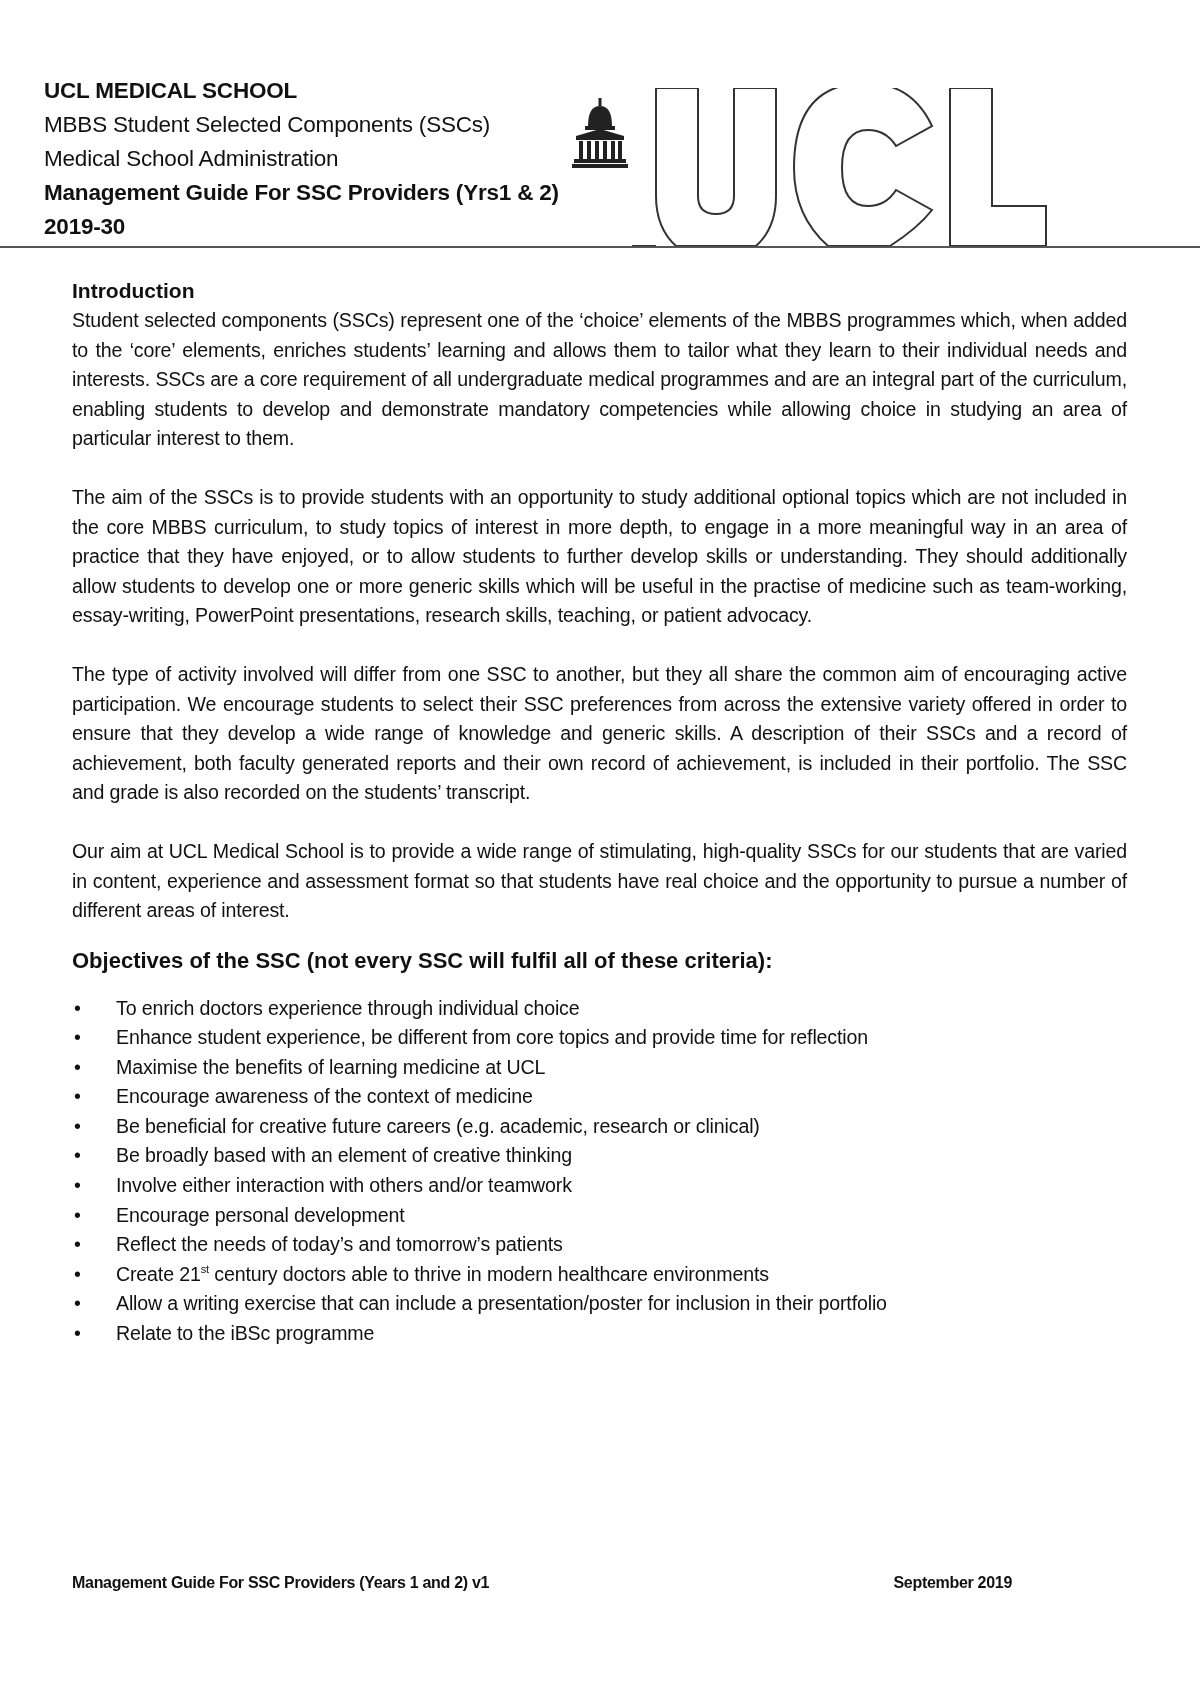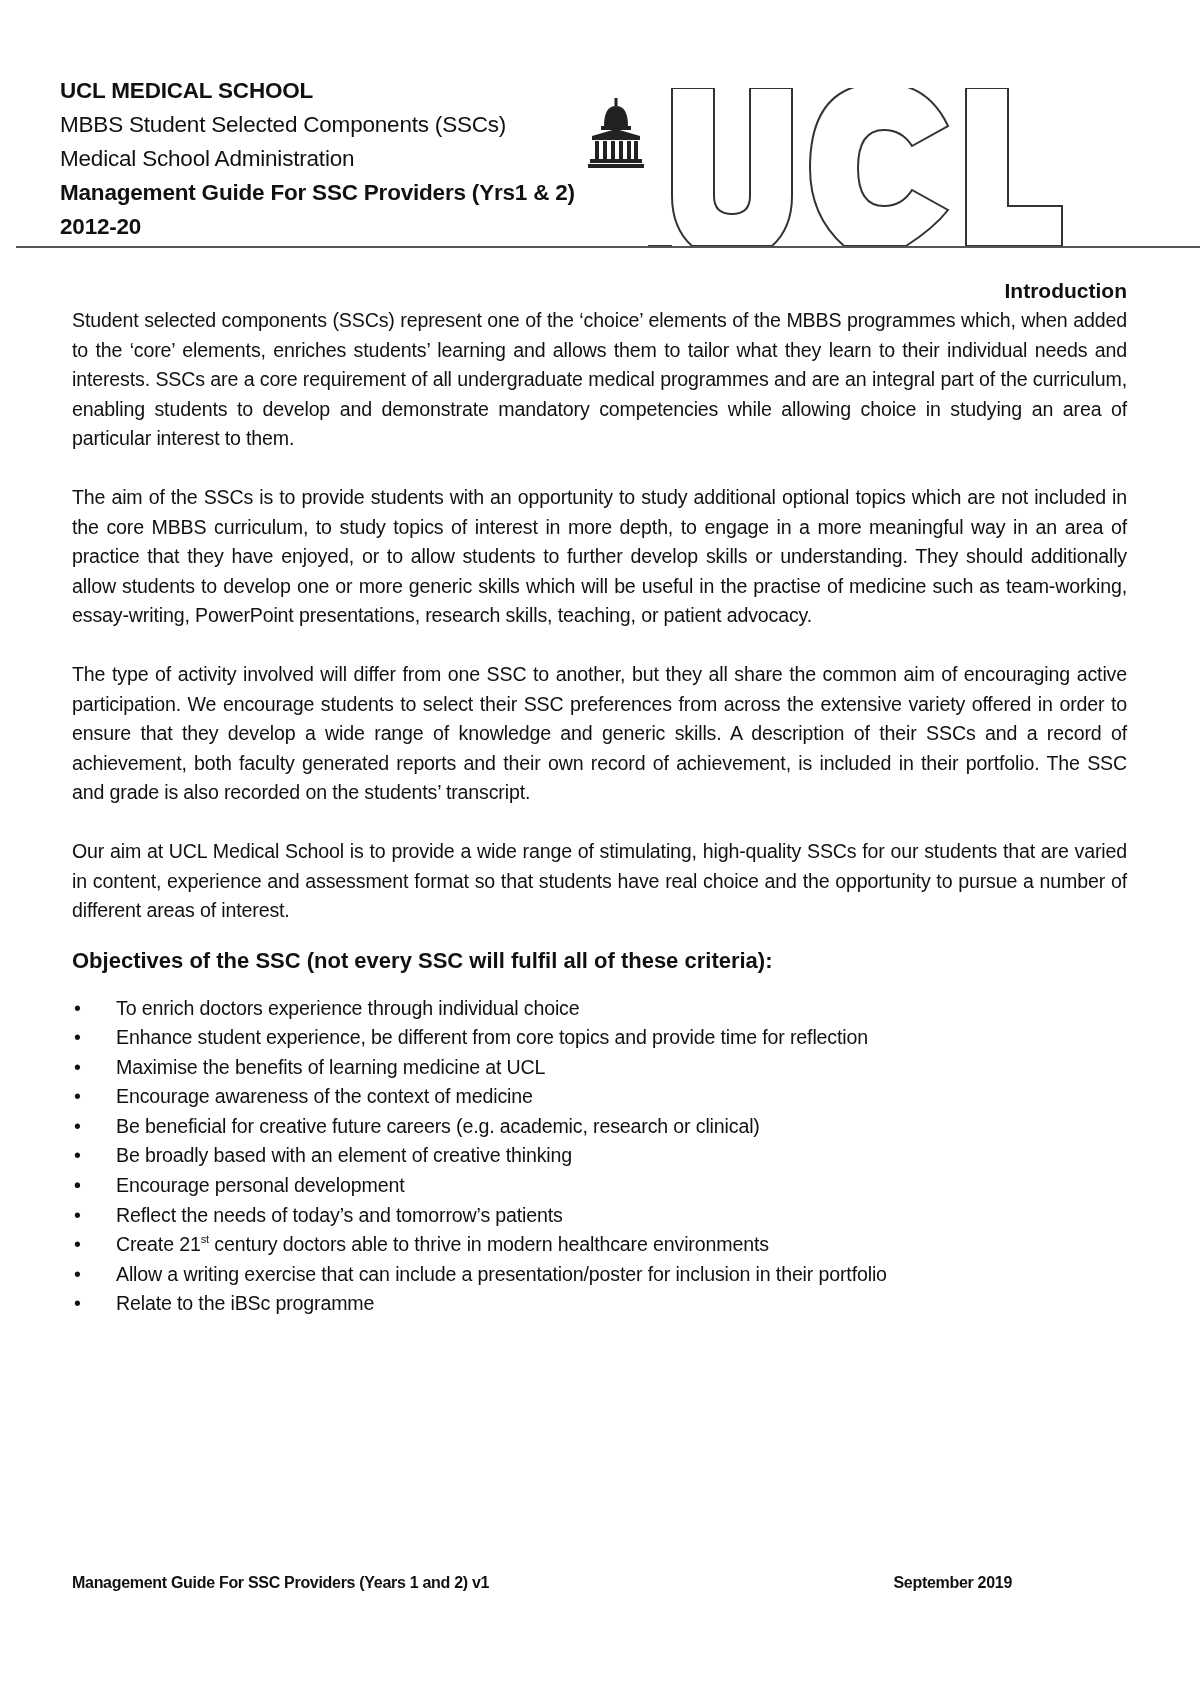--- a/index.html
+++ b/index.html
@@ -1,46 +1,46 @@
 <!DOCTYPE html>
 <html><head>
 <meta charset="utf-8">
 <style>
   html, body { margin:0; padding:0; background:#ffffff; }
   body { width:1200px; height:1698px; position:relative; overflow:hidden;
          font-family:"Liberation Sans", sans-serif; color:#111; }
-  .header { position:absolute; left:16px; top:0; width:995px; height:260px; }
+  .header { position:absolute; left:0; top:0; width:995px; height:260px; }
   .hdr-text { position:absolute; left:44px; top:74px; font-size:22.5px; line-height:34px; letter-spacing:-0.2px; }
   .hdr-text div { white-space:nowrap; }
   .bold { font-weight:bold; }
   .rule { position:absolute; left:0; top:246px; width:1200px; height:0; border-top:2px solid #555; }
   .portico { position:absolute; left:570px; top:98px; width:60px; height:72px; }
   .ucl-logo { position:absolute; left:632px; top:88px; width:568px; height:160px; }
   .content { position:absolute; left:72px; top:276px; width:1055px; font-size:19.6px; line-height:29.5px; }
-  .content h2 { margin:0; font-size:21px; font-weight:bold; line-height:30px;text-align:right; }
+  .content h2 { margin:0; font-size:21px; font-weight:bold; line-height:30px; }
   .content p { margin:0 0 29.5px 0; text-align:justify; letter-spacing:-0.15px; }
   .content h3 { margin:0 0 18px 0; font-size:22px; font-weight:bold; line-height:30px; }
   ul.obj { list-style:none; margin:0; padding:0; }
   ul.obj li { position:relative; padding-left:44px; line-height:29.6px; white-space:nowrap; letter-spacing:-0.15px; }
   ul.obj li .bullet { position:absolute; left:2px; top:0; }
   sup { font-size:11px; line-height:0; }
   .footer { position:absolute; top:1574px; left:72px; width:940px; font-size:16px; font-weight:bold; letter-spacing:-0.3px; }
   .footer .left { position:absolute; left:0; }
   .footer .right { position:absolute; right:0; }
 </style>
 </head>
 <body>
 
 <div class="header">
   <div class="hdr-text">
     <div class="bold">UCL MEDICAL SCHOOL</div>
     <div>MBBS Student Selected Components (SSCs)</div>
     <div>Medical School Administration</div>
     <div class="bold">Management Guide For SSC Providers (Yrs1 &amp; 2)</div>
-    <div class="bold">2012-20</div>
+    <div class="bold">2019-30</div>
   </div>
 
   <svg class="portico" viewBox="0 0 60 72">
     <rect x="28.5" y="0" width="3" height="8" fill="#222"></rect>
     <path d="M18 28 Q18 8 30 8 Q42 8 42 28 Z" fill="#222"></path>
     <rect x="15" y="28" width="30" height="4" fill="#222"></rect>
     <path d="M6 38 L30 31 L54 38 Z" fill="#222"></path>
     <rect x="6" y="38" width="48" height="4" fill="#222"></rect>
     <rect x="9" y="43" width="4" height="18" fill="#222"></rect>
     <rect x="17" y="43" width="4" height="18" fill="#222"></rect>
@@ -72,21 +72,21 @@
   <p style="margin-bottom:20px;">Our aim at UCL Medical School is to provide a wide range of stimulating, high-quality SSCs for our students that are varied in content, experience and assessment format so that students have real choice and the opportunity to pursue a number of different areas of interest.</p>
 
   <h3>Objectives of the SSC (not every SSC will fulfil all of these criteria):</h3>
   <ul class="obj">
     <li><span class="bullet">•</span><span>To enrich doctors experience through individual choice</span></li>
     <li><span class="bullet">•</span><span>Enhance student experience, be different from core topics and provide time for reflection</span></li>
     <li><span class="bullet">•</span><span>Maximise the benefits of learning medicine at UCL</span></li>
     <li><span class="bullet">•</span><span>Encourage awareness of the context of medicine</span></li>
     <li><span class="bullet">•</span><span>Be beneficial for creative future careers (e.g. academic, research or clinical)</span></li>
     <li><span class="bullet">•</span><span>Be broadly based with an element of creative thinking</span></li>
-    <li><span class="bullet">•</span></li>
+    <li><span class="bullet">•</span><span>Involve either interaction with others and/or teamwork</span></li>
     <li><span class="bullet">•</span><span>Encourage personal development</span></li>
     <li><span class="bullet">•</span><span>Reflect the needs of today’s and tomorrow’s patients</span></li>
     <li><span class="bullet">•</span><span>Create 21</span><sup>st</sup><span> century doctors able to thrive in modern healthcare environments</span></li>
     <li><span class="bullet">•</span><span>Allow a writing exercise that can include a presentation/poster for inclusion in their portfolio</span></li>
     <li><span class="bullet">•</span><span>Relate to the iBSc programme</span></li>
   </ul>
 </div>
 
 <div class="footer">
   <span class="left">Management Guide For SSC Providers (Years 1 and 2) v1</span>

